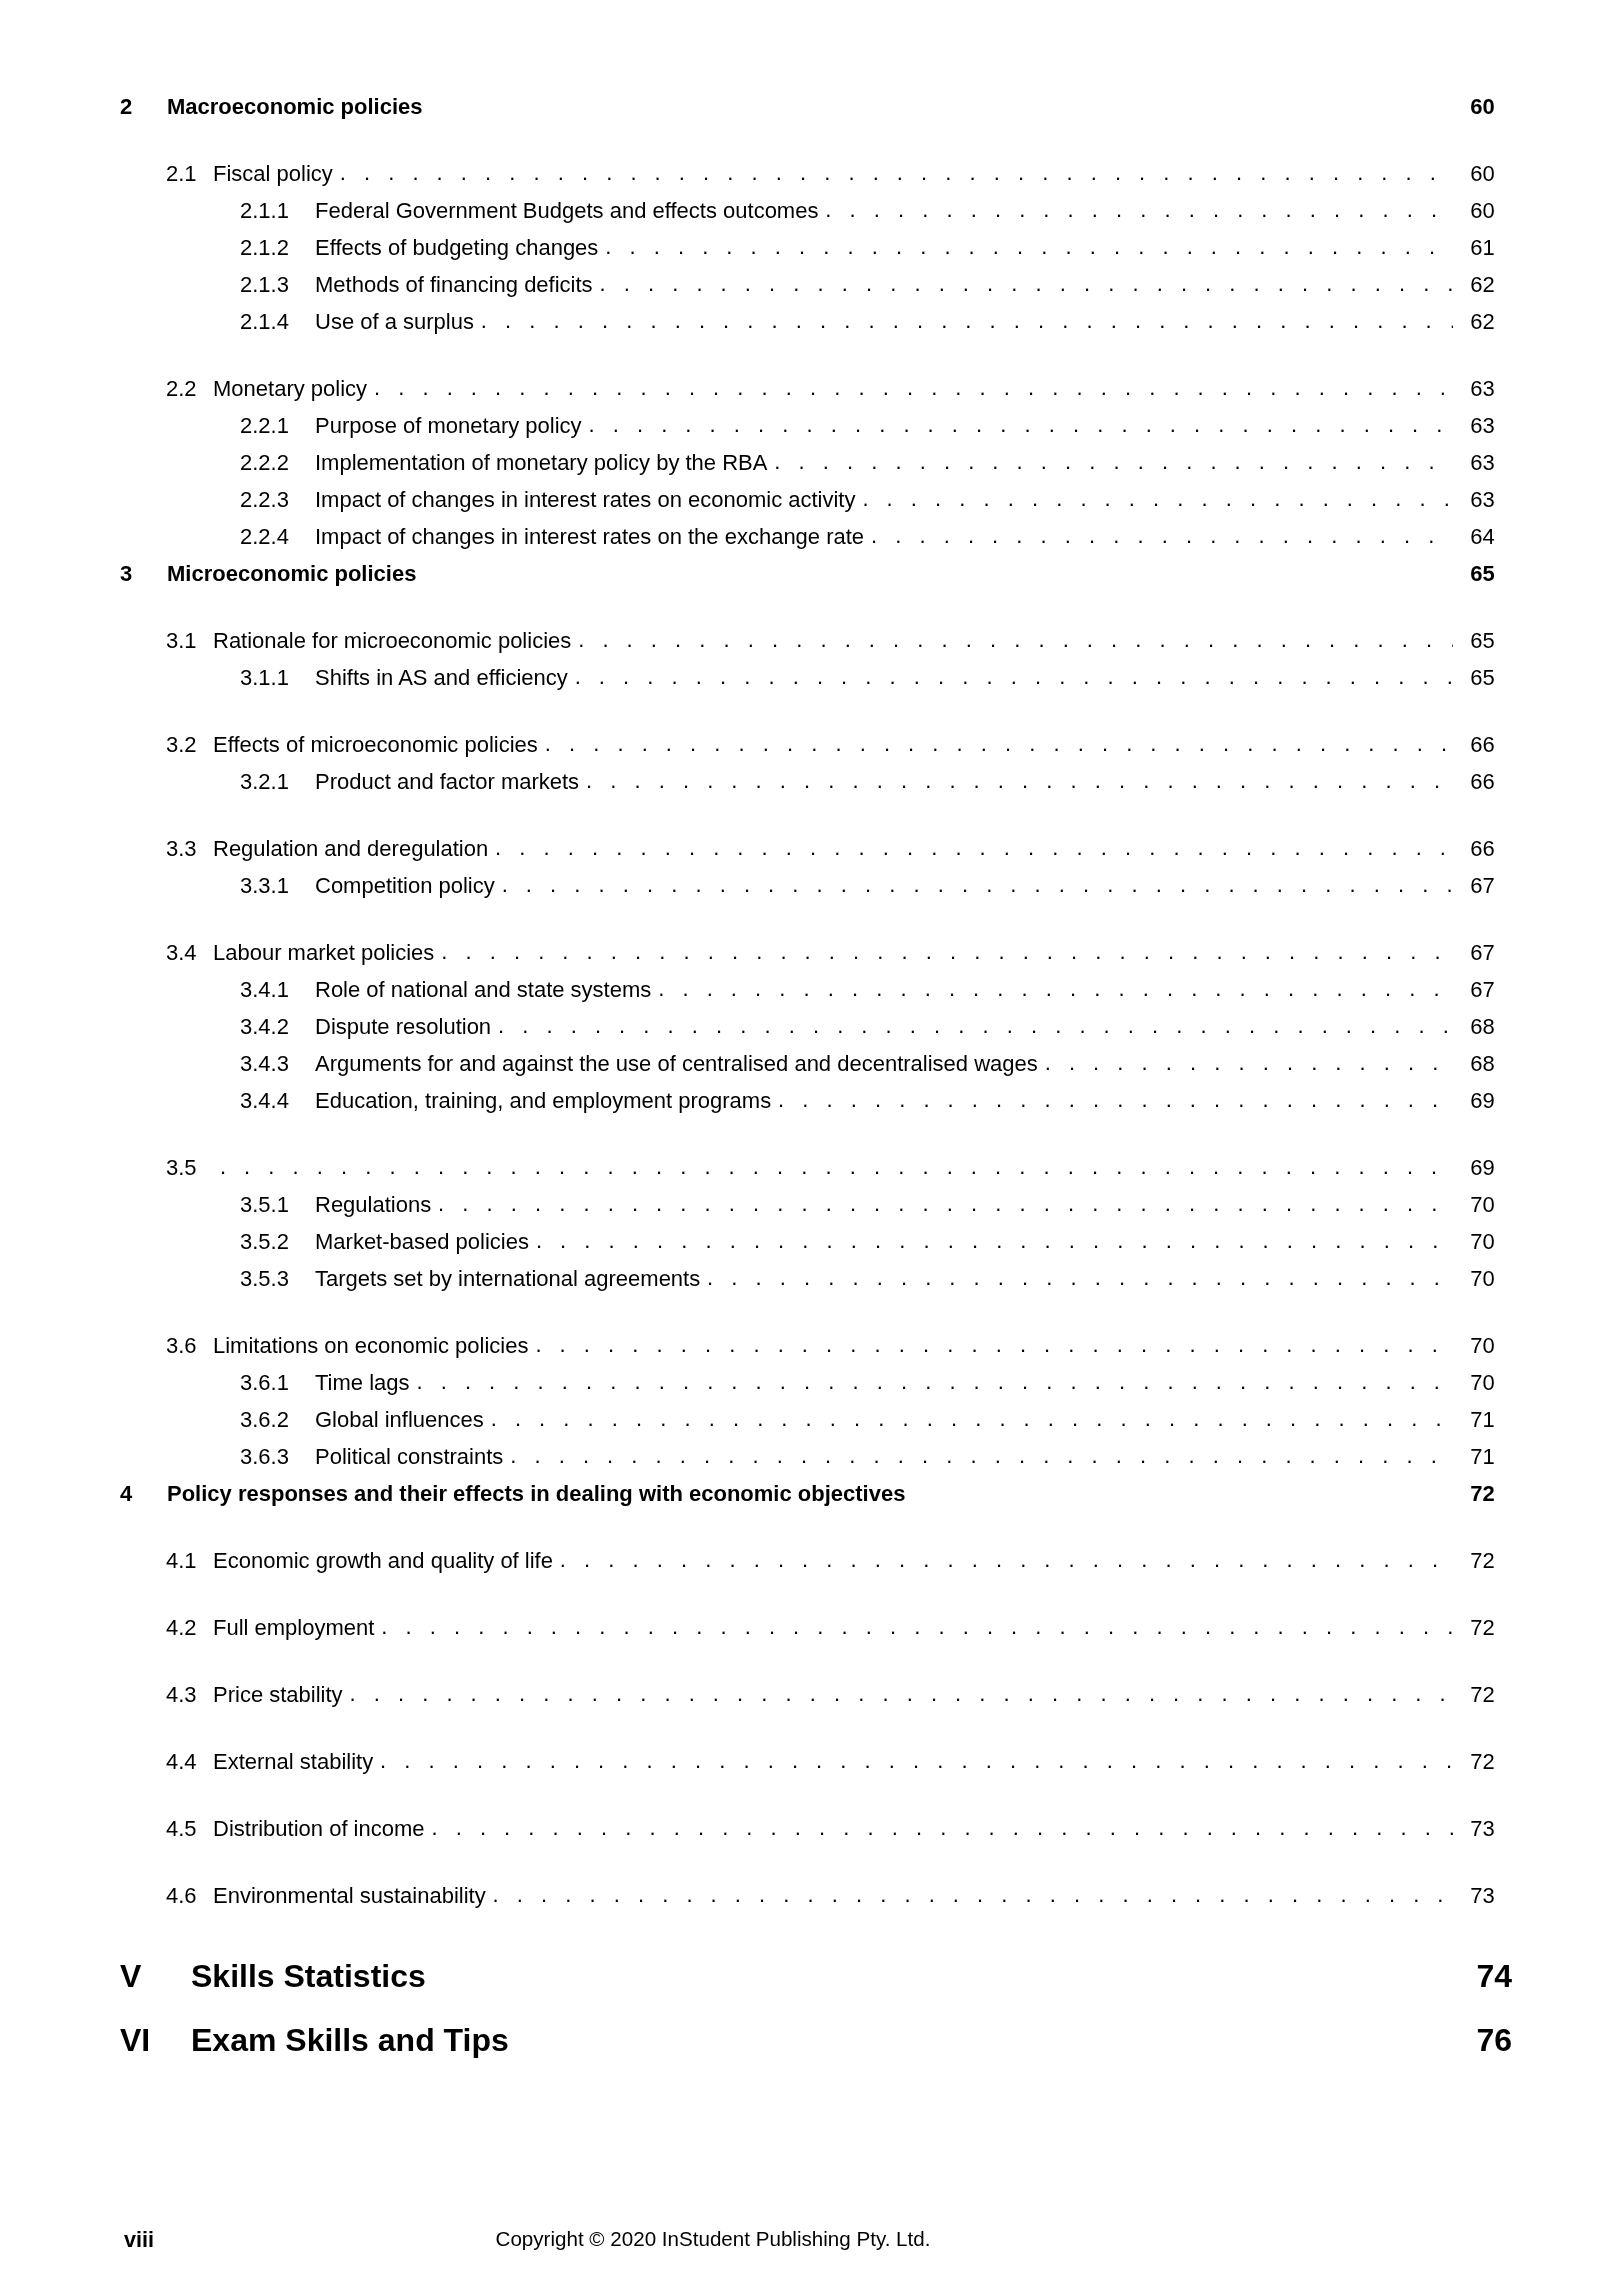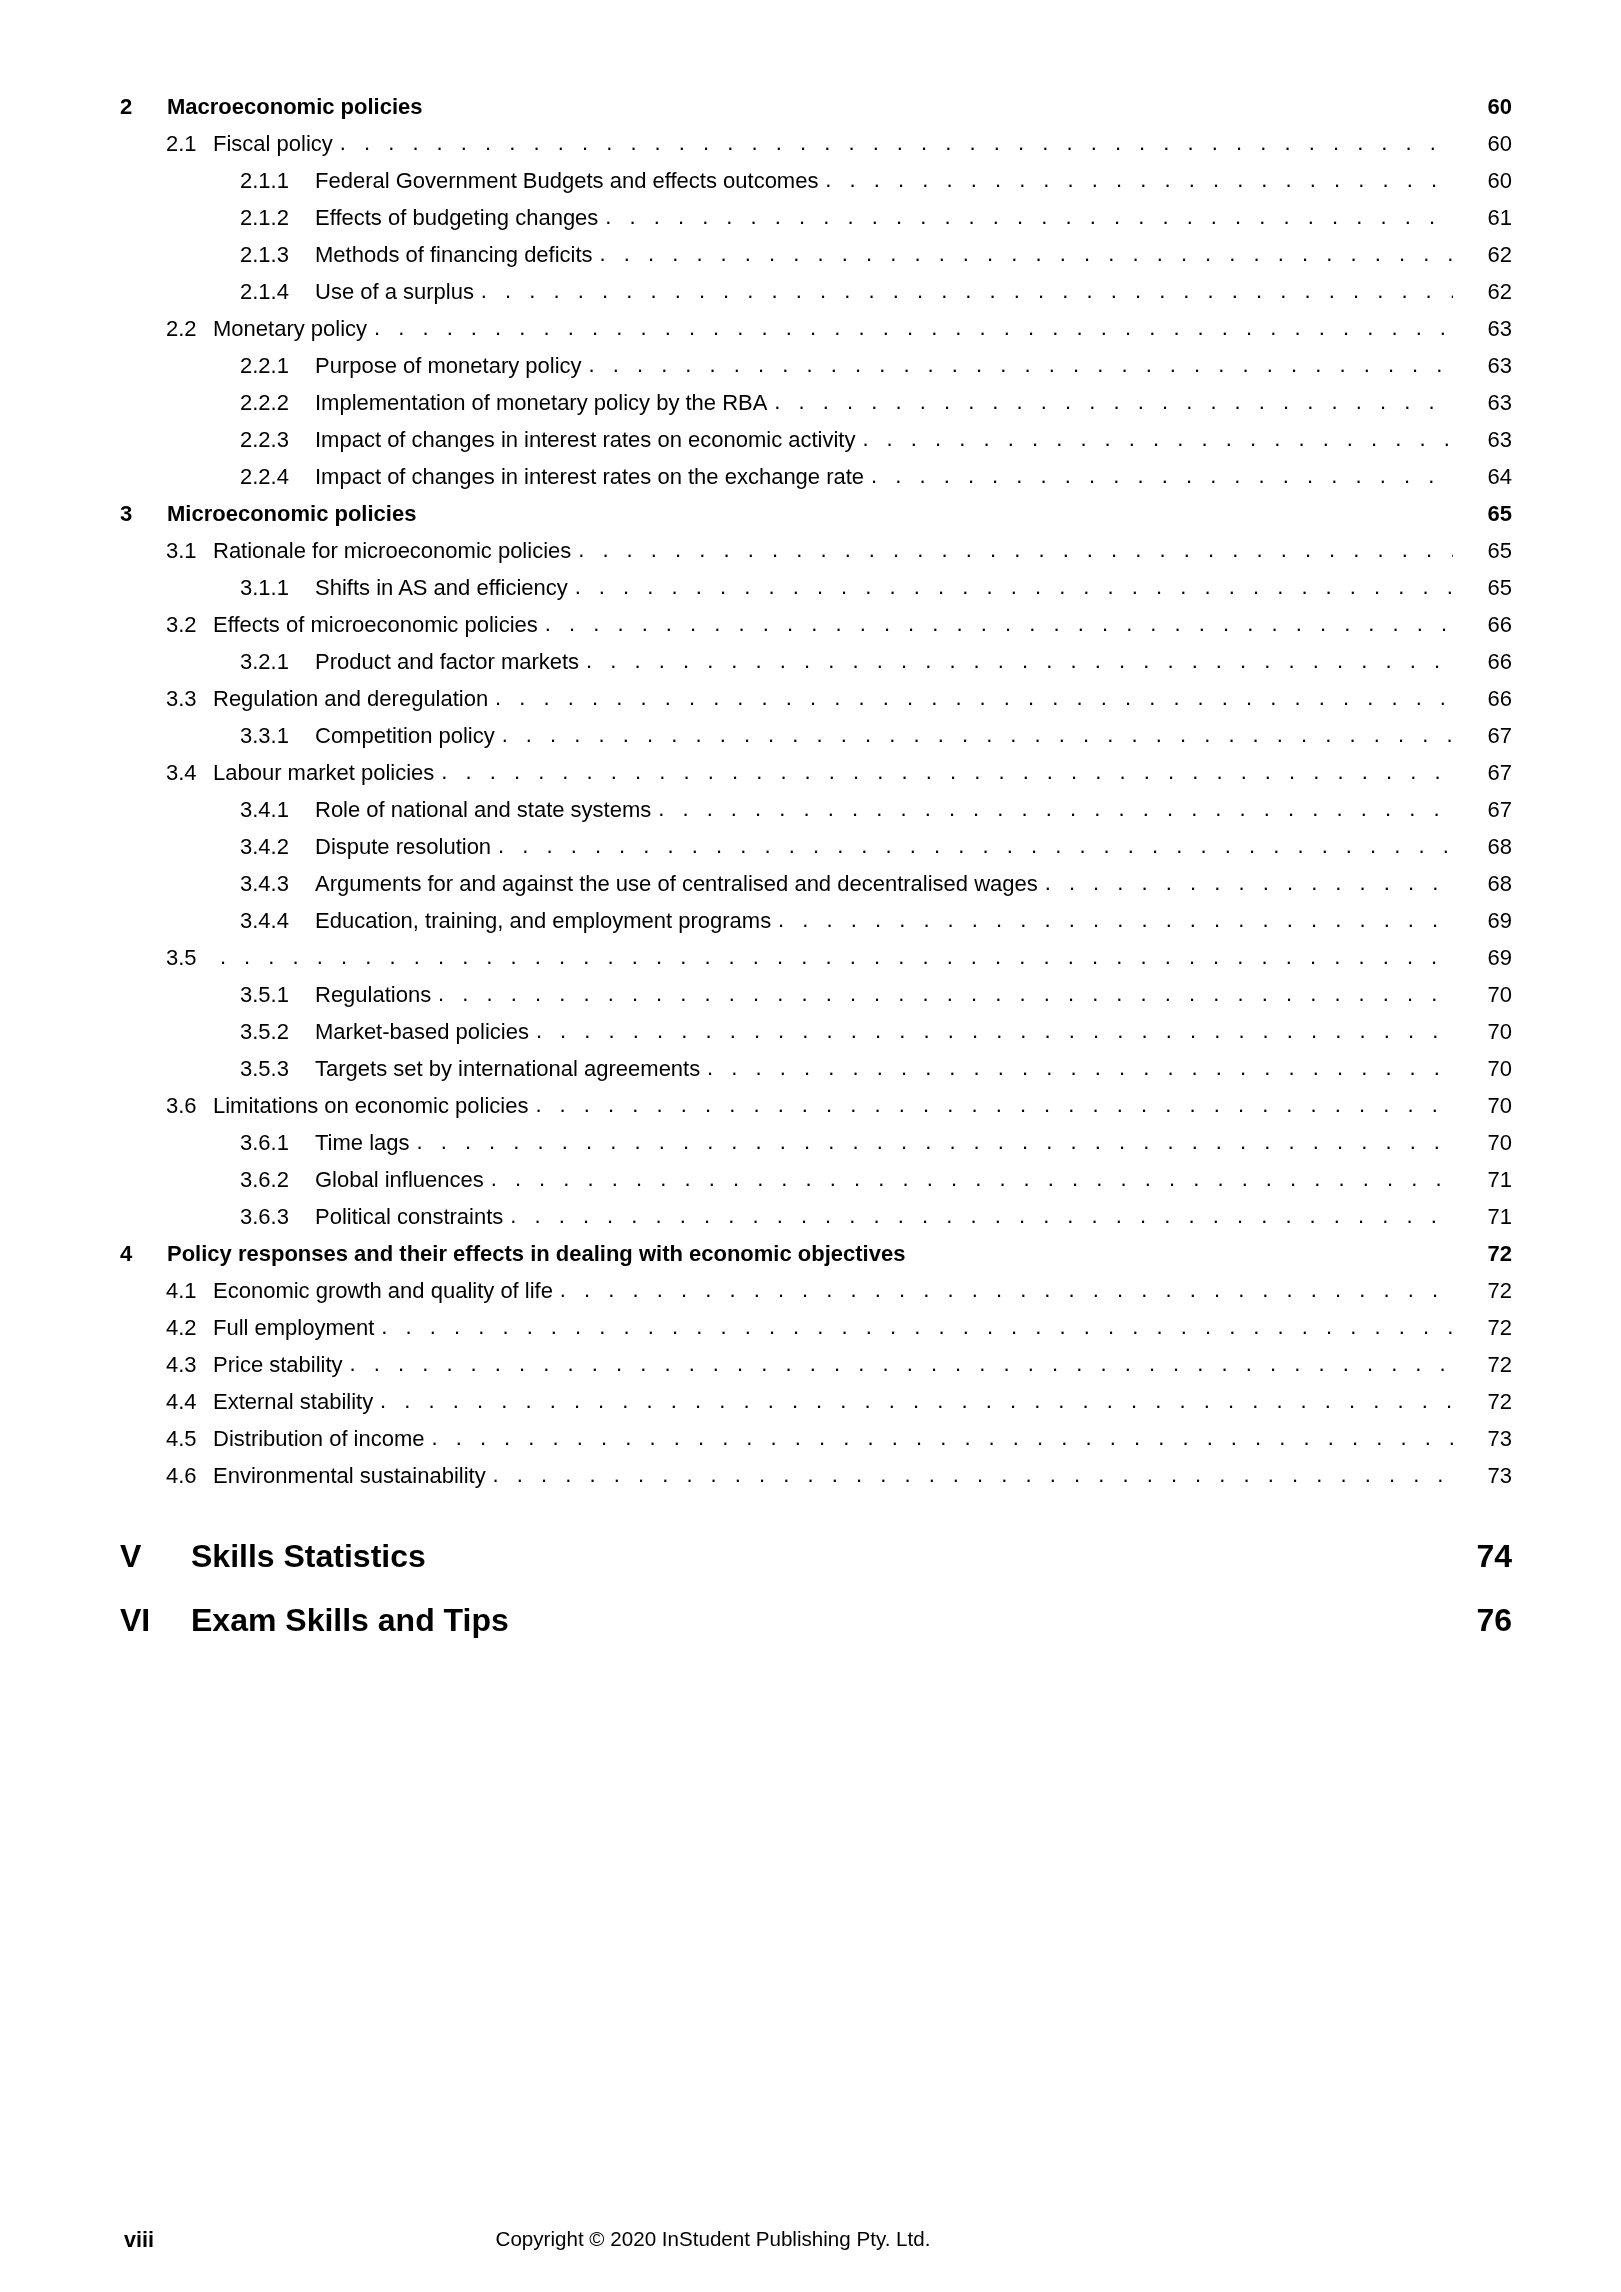--- a/index.html
+++ b/index.html
@@ -58,40 +58,41 @@
     overflow: hidden;
     white-space: nowrap;
     letter-spacing: 6px;
     margin-left: 6.9px;
     position: relative;
     top: -1px;
     color: #000;
   }
   .pg {
     flex: 0 0 59px;
-    text-align: right;
+    text-align: center;
   }
 
   
   .lvl-chapter {
     font-weight: bold;
     font-size: 22px;
     margin-top: 0;
     height: 37px;
     align-items: baseline;
   }
   .lvl-chapter .num { width: 47px; }
   .lvl-chapter .titlewrap { overflow: visible; }
   .lvl-chapter .title { flex: 1 1 auto; }
 
   
   .lvl-2 {
     font-size: 22px;
     font-weight: normal;
     height: 37px;
+    margin-top: 30px;
   }
   .lvl-2 .num { width: 47px; margin-left: 46px; }
 
   
   .lvl-3 {
     font-size: 22px;
     font-weight: normal;
     height: 37px;
   }
   .lvl-3 .num { width: 75px; margin-left: 120px; }

